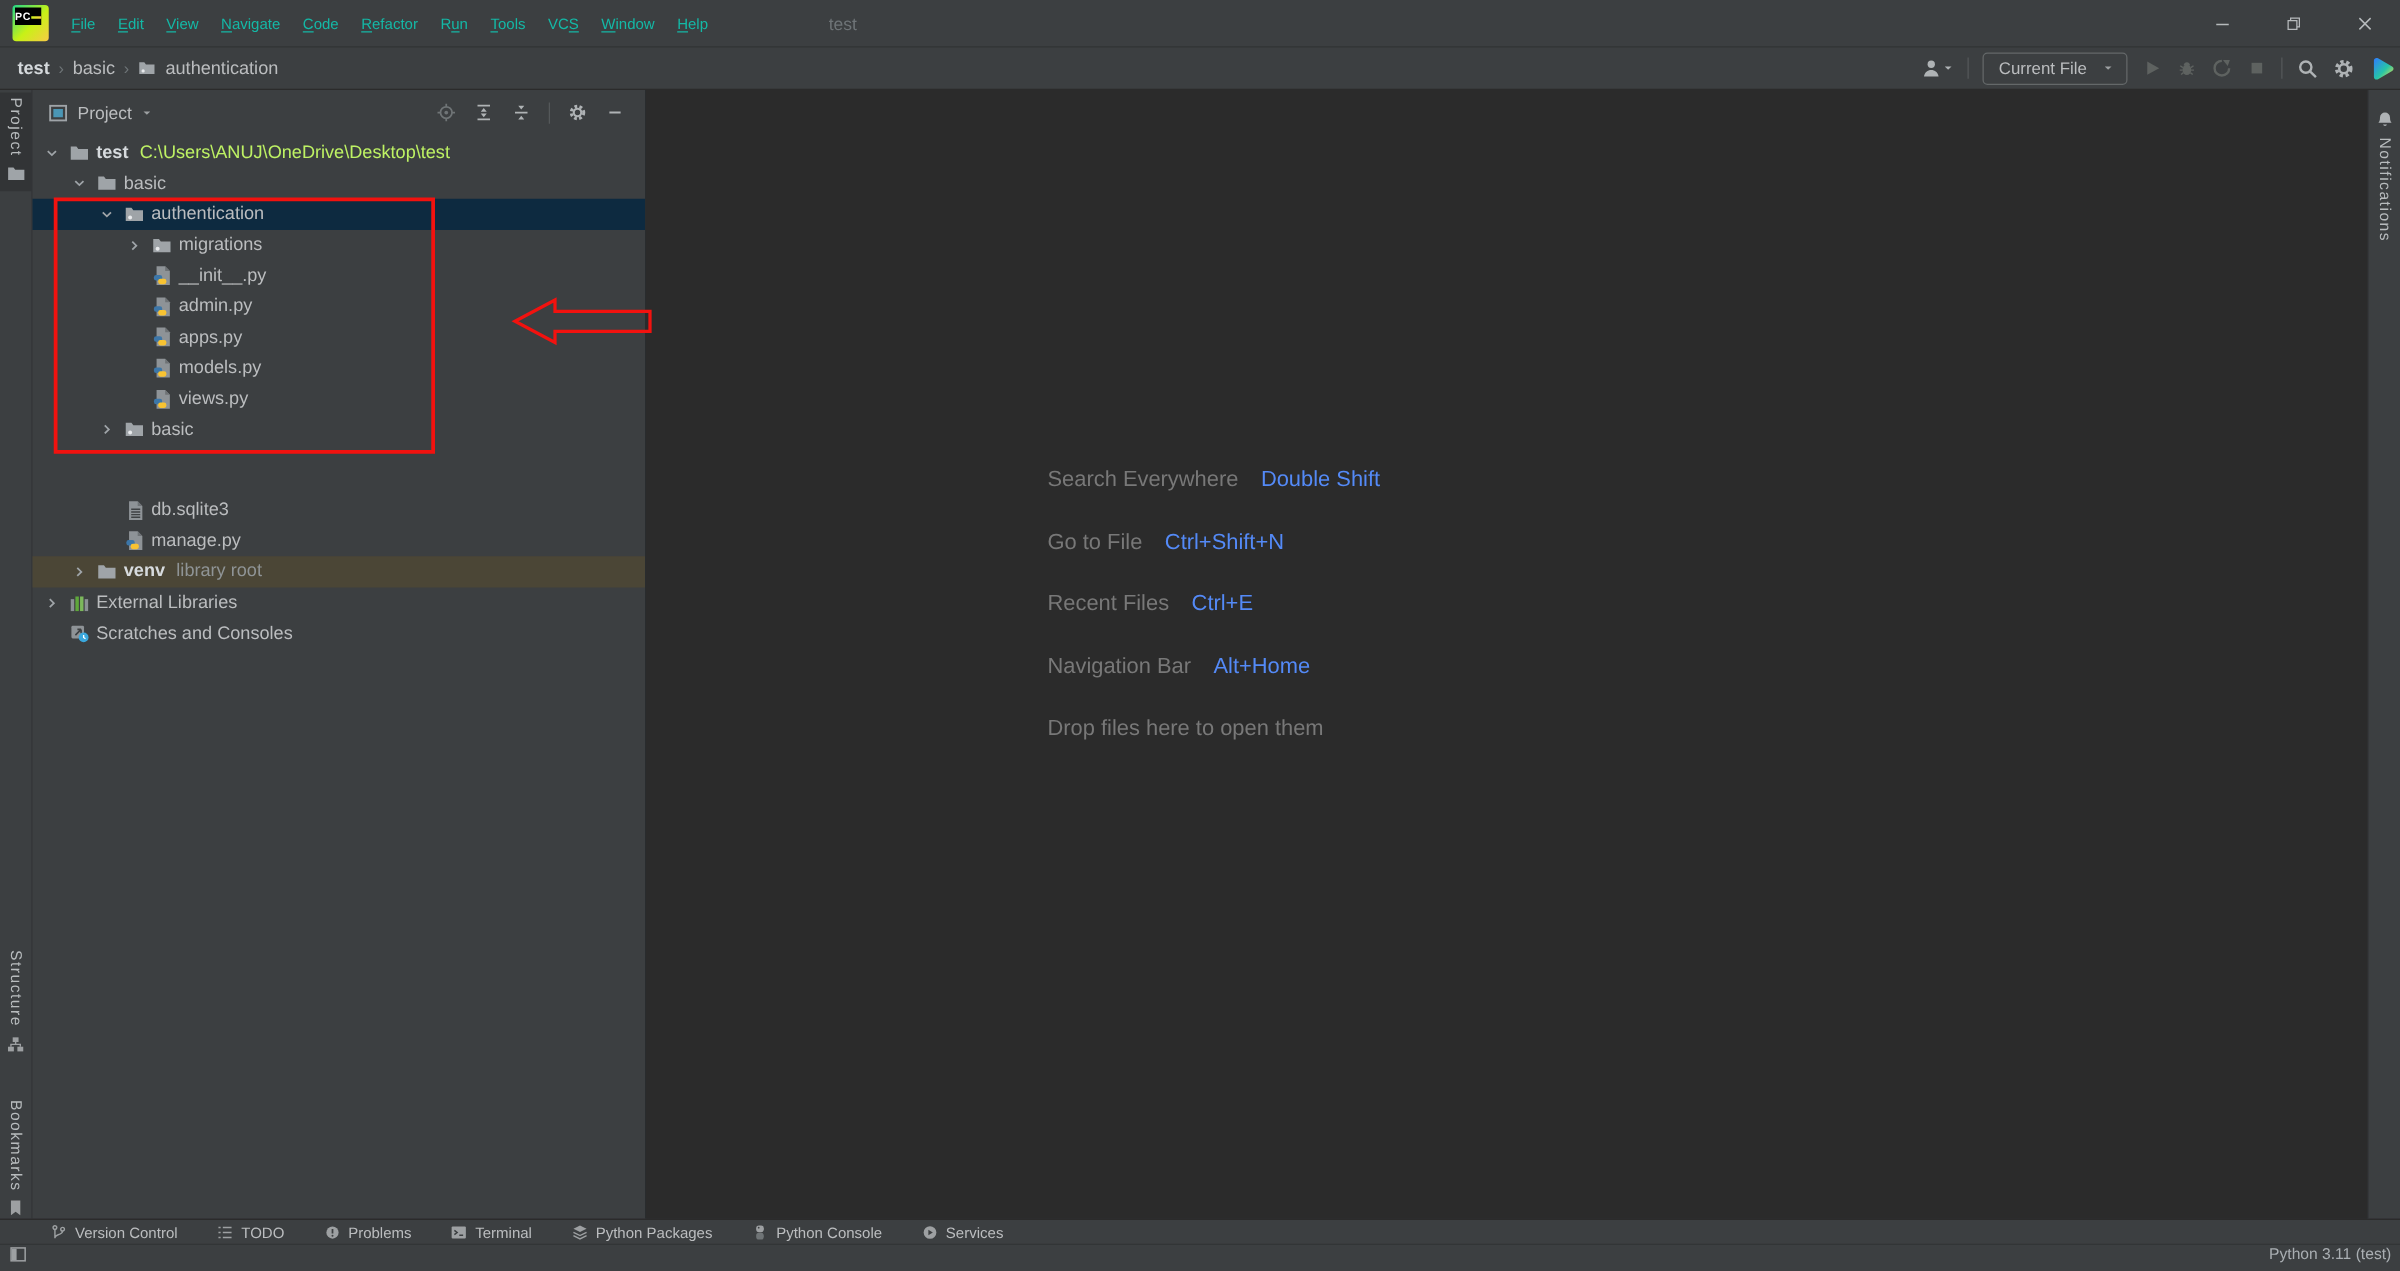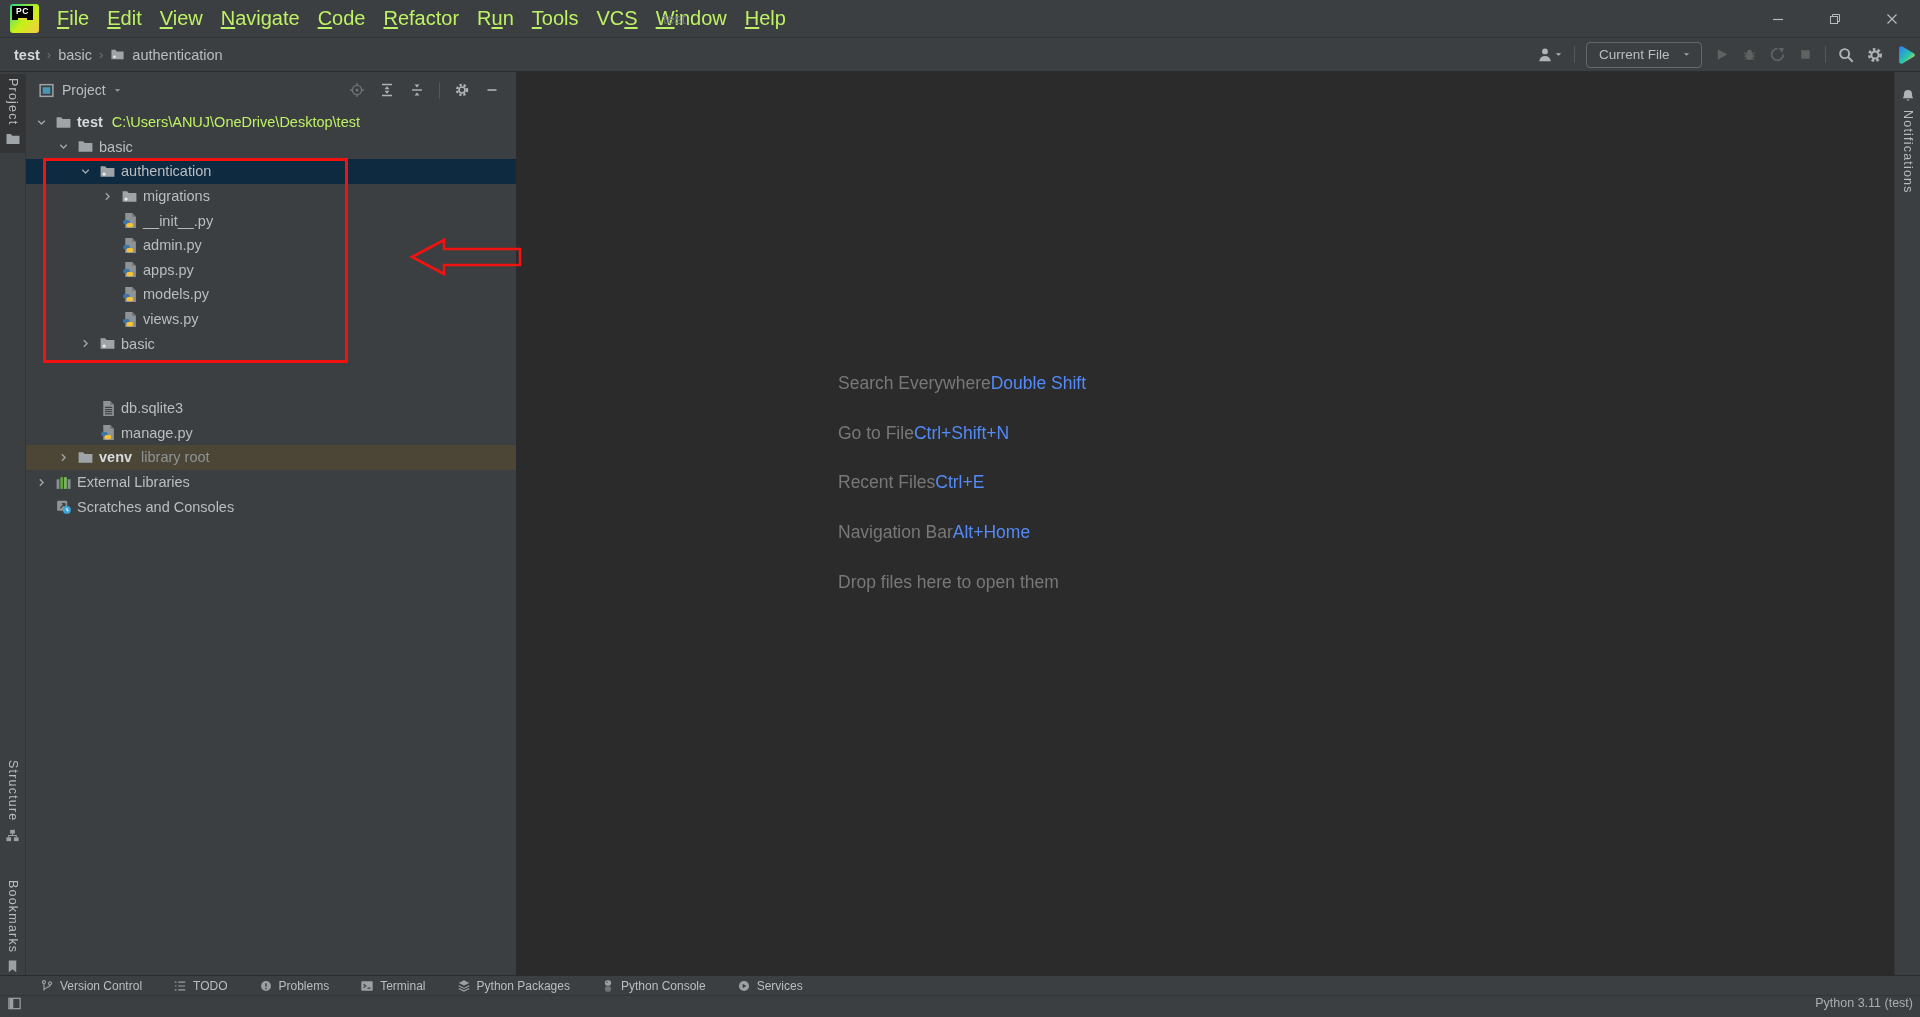--- a/index.html
+++ b/index.html
@@ -6,26 +6,26 @@
   body{width:1920px;height:1017px;position:relative;overflow:hidden;
        background:#2B2B2B;font-family:"Liberation Sans",sans-serif;color:#BBBDBF;
        -webkit-font-smoothing:antialiased}
   .ic{display:inline-flex;align-items:center;justify-content:center;line-height:0}
 
   
   .titlebar{position:absolute;left:0;top:0;right:0;height:37px;background:#3C3F41;
             border-bottom:1px solid #313435;display:flex;align-items:center}
   .logo{width:25px;height:25px;margin-left:10px;padding:2px;border-radius:3px;flex:0 0 auto;
         background:linear-gradient(135deg,#21D789,#C8F116 55%,#F7CB45)}
-  .logo-in{width:21px;height:14px;background:#000;display:flex;flex-direction:column;
+  .logo-in{width:21px;height:14px;background:#000;display:flex;flex-direction:row;
            align-items:center;justify-content:center}
   .logo-pc{font-size:8.5px;font-weight:bold;color:#FFF;letter-spacing:.5px}
   .logo-bar{width:9px;height:2px;margin-top:2px;background:linear-gradient(90deg,#C8F116,#F7CB45)}
   .menus{display:flex;margin-left:9px}
-  .menu-item{padding:0 9px;font-size:20px;color:#bef264;cursor:default}
+  .menu-item{padding:0 9px;font-size:12px;color:#14b8a6;cursor:default}
   .menu-item u{text-underline-offset:2px}
   .win-title{position:absolute;left:663px;font-size:14px;color:#6E7477}
   .win-controls{position:absolute;right:0;top:0;height:37px;display:flex;align-items:center}
   .win-btn{width:57px;height:37px;display:flex;align-items:center;justify-content:center}
 
   
   .toolbar-row{position:absolute;left:0;top:38px;right:0;height:33px;background:#3C3F41;
                border-bottom:1px solid #2B2B2B;display:flex;align-items:center}
   .crumbs{display:flex;align-items:center;padding-left:14px;font-size:14.5px;gap:7px}
   .crumb-sep{color:#6E7477;font-size:13px}
@@ -55,21 +55,21 @@
   .tree-row .lab{margin-left:3px;color:#BBBDBF}
   .tree-row .lab.b{font-weight:bold;color:#D7DBDE}
   .tree-row .sfx{margin-left:9px;color:#bef264}
   .tree-row.sel{background:#0D2A40}
   .tree-row.hl{background:#4B4636}
   .tree-row.hl .sfx{color:#8F9496}
 
   
   .editor{position:absolute;left:517px;top:72px;right:26px;bottom:42px;background:#2B2B2B}
   .sc-block{position:absolute;left:321px;top:287px}
-  .sc{height:49.6px;display:flex;align-items:center;font-size:17.5px;gap:0}
+  .sc{height:49.6px;display:flex;align-items:center;font-size:17.5px;gap:18px}
   .sc .lab{color:#787878}
   .sc .key{color:#548AF7}
 
   
   .tools-bar{position:absolute;left:0;right:0;bottom:21px;height:20px;background:#3C3F41;
              border-top:1px solid #2B2B2B;display:flex;align-items:center;padding-left:40px;gap:31px}
   .tool-item{display:flex;align-items:center;gap:6px;font-size:12px;color:#BBBDBF}
 
   
   .status-bar{position:absolute;left:0;right:0;bottom:0;height:21px;background:#3C3F41;

